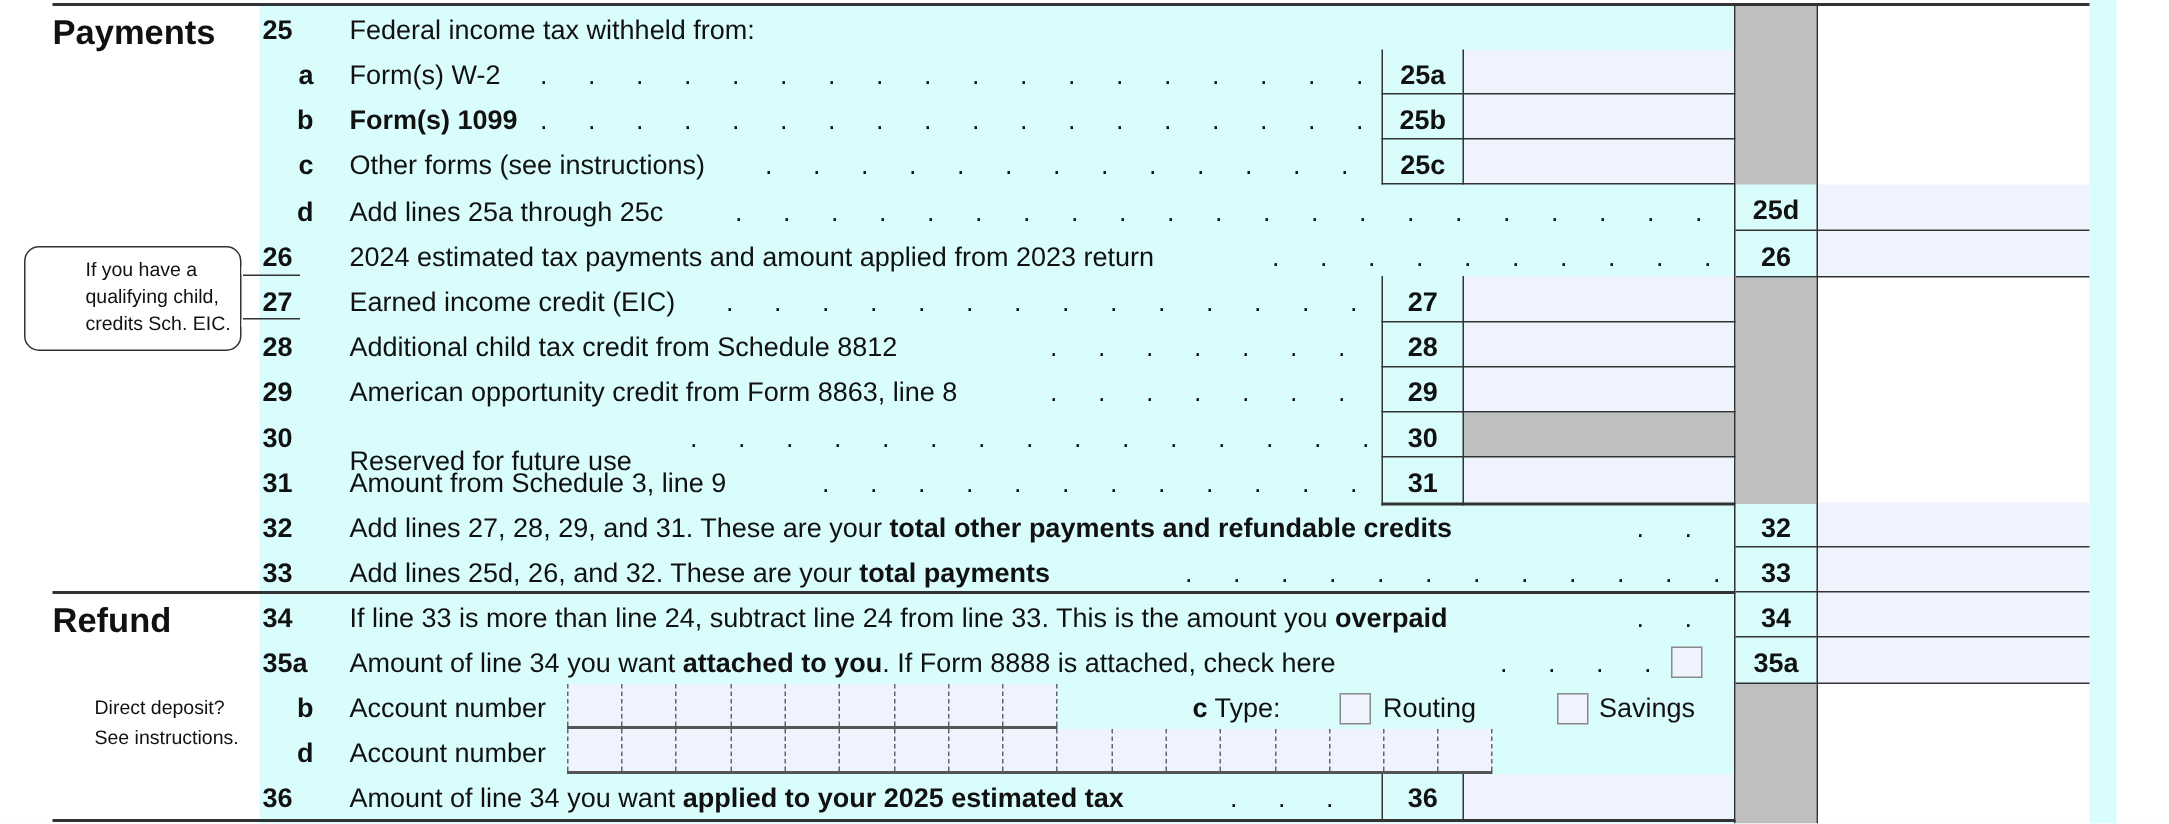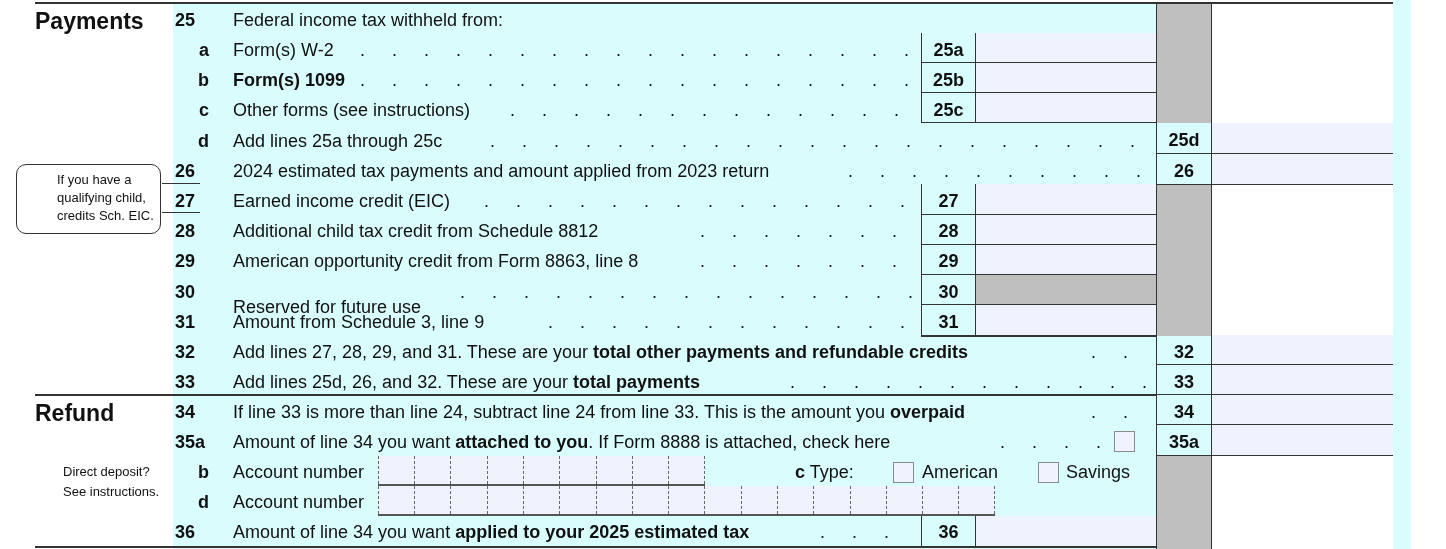--- a/index.html
+++ b/index.html
@@ -176,21 +176,21 @@
     <div class="cell" style="left:145px;"></div>
     <div class="cell" style="left:181px;"></div>
     <div class="cell" style="left:218px;"></div>
     <div class="cell" style="left:254px;"></div>
     <div class="cell" style="left:290px;"></div>
     <div class="cell" style="left:326px;"></div>
 </div>
 
 <div class="ltext" style="left:795px; top:457px;"><b>c</b><span> Type:</span></div>
 <div class="chk" style="left:893px; top:462px; width:21px; height:21px;"></div>
-<div class="ltext" style="left:922px; top:457px;">American</div>
+<div class="ltext" style="left:922px; top:457px;">Routing</div>
 <div class="chk" style="left:1038px; top:462px; width:21px; height:21px;"></div>
 <div class="ltext" style="left:1066px; top:457px;">Savings</div>
 
 <div class="lnum sub" style="top:487px;">d</div>
 <div class="ltext" style="top:487px;">Account number</div>
 <div class="abs lav" style="left:378px; top:486px; width:617px; height:28px; border-bottom:2px solid #555;">
   <div class="cell" style="left:0px;"></div>
     <div class="cell" style="left:36px;"></div>
     <div class="cell" style="left:72px;"></div>
     <div class="cell" style="left:109px;"></div>

